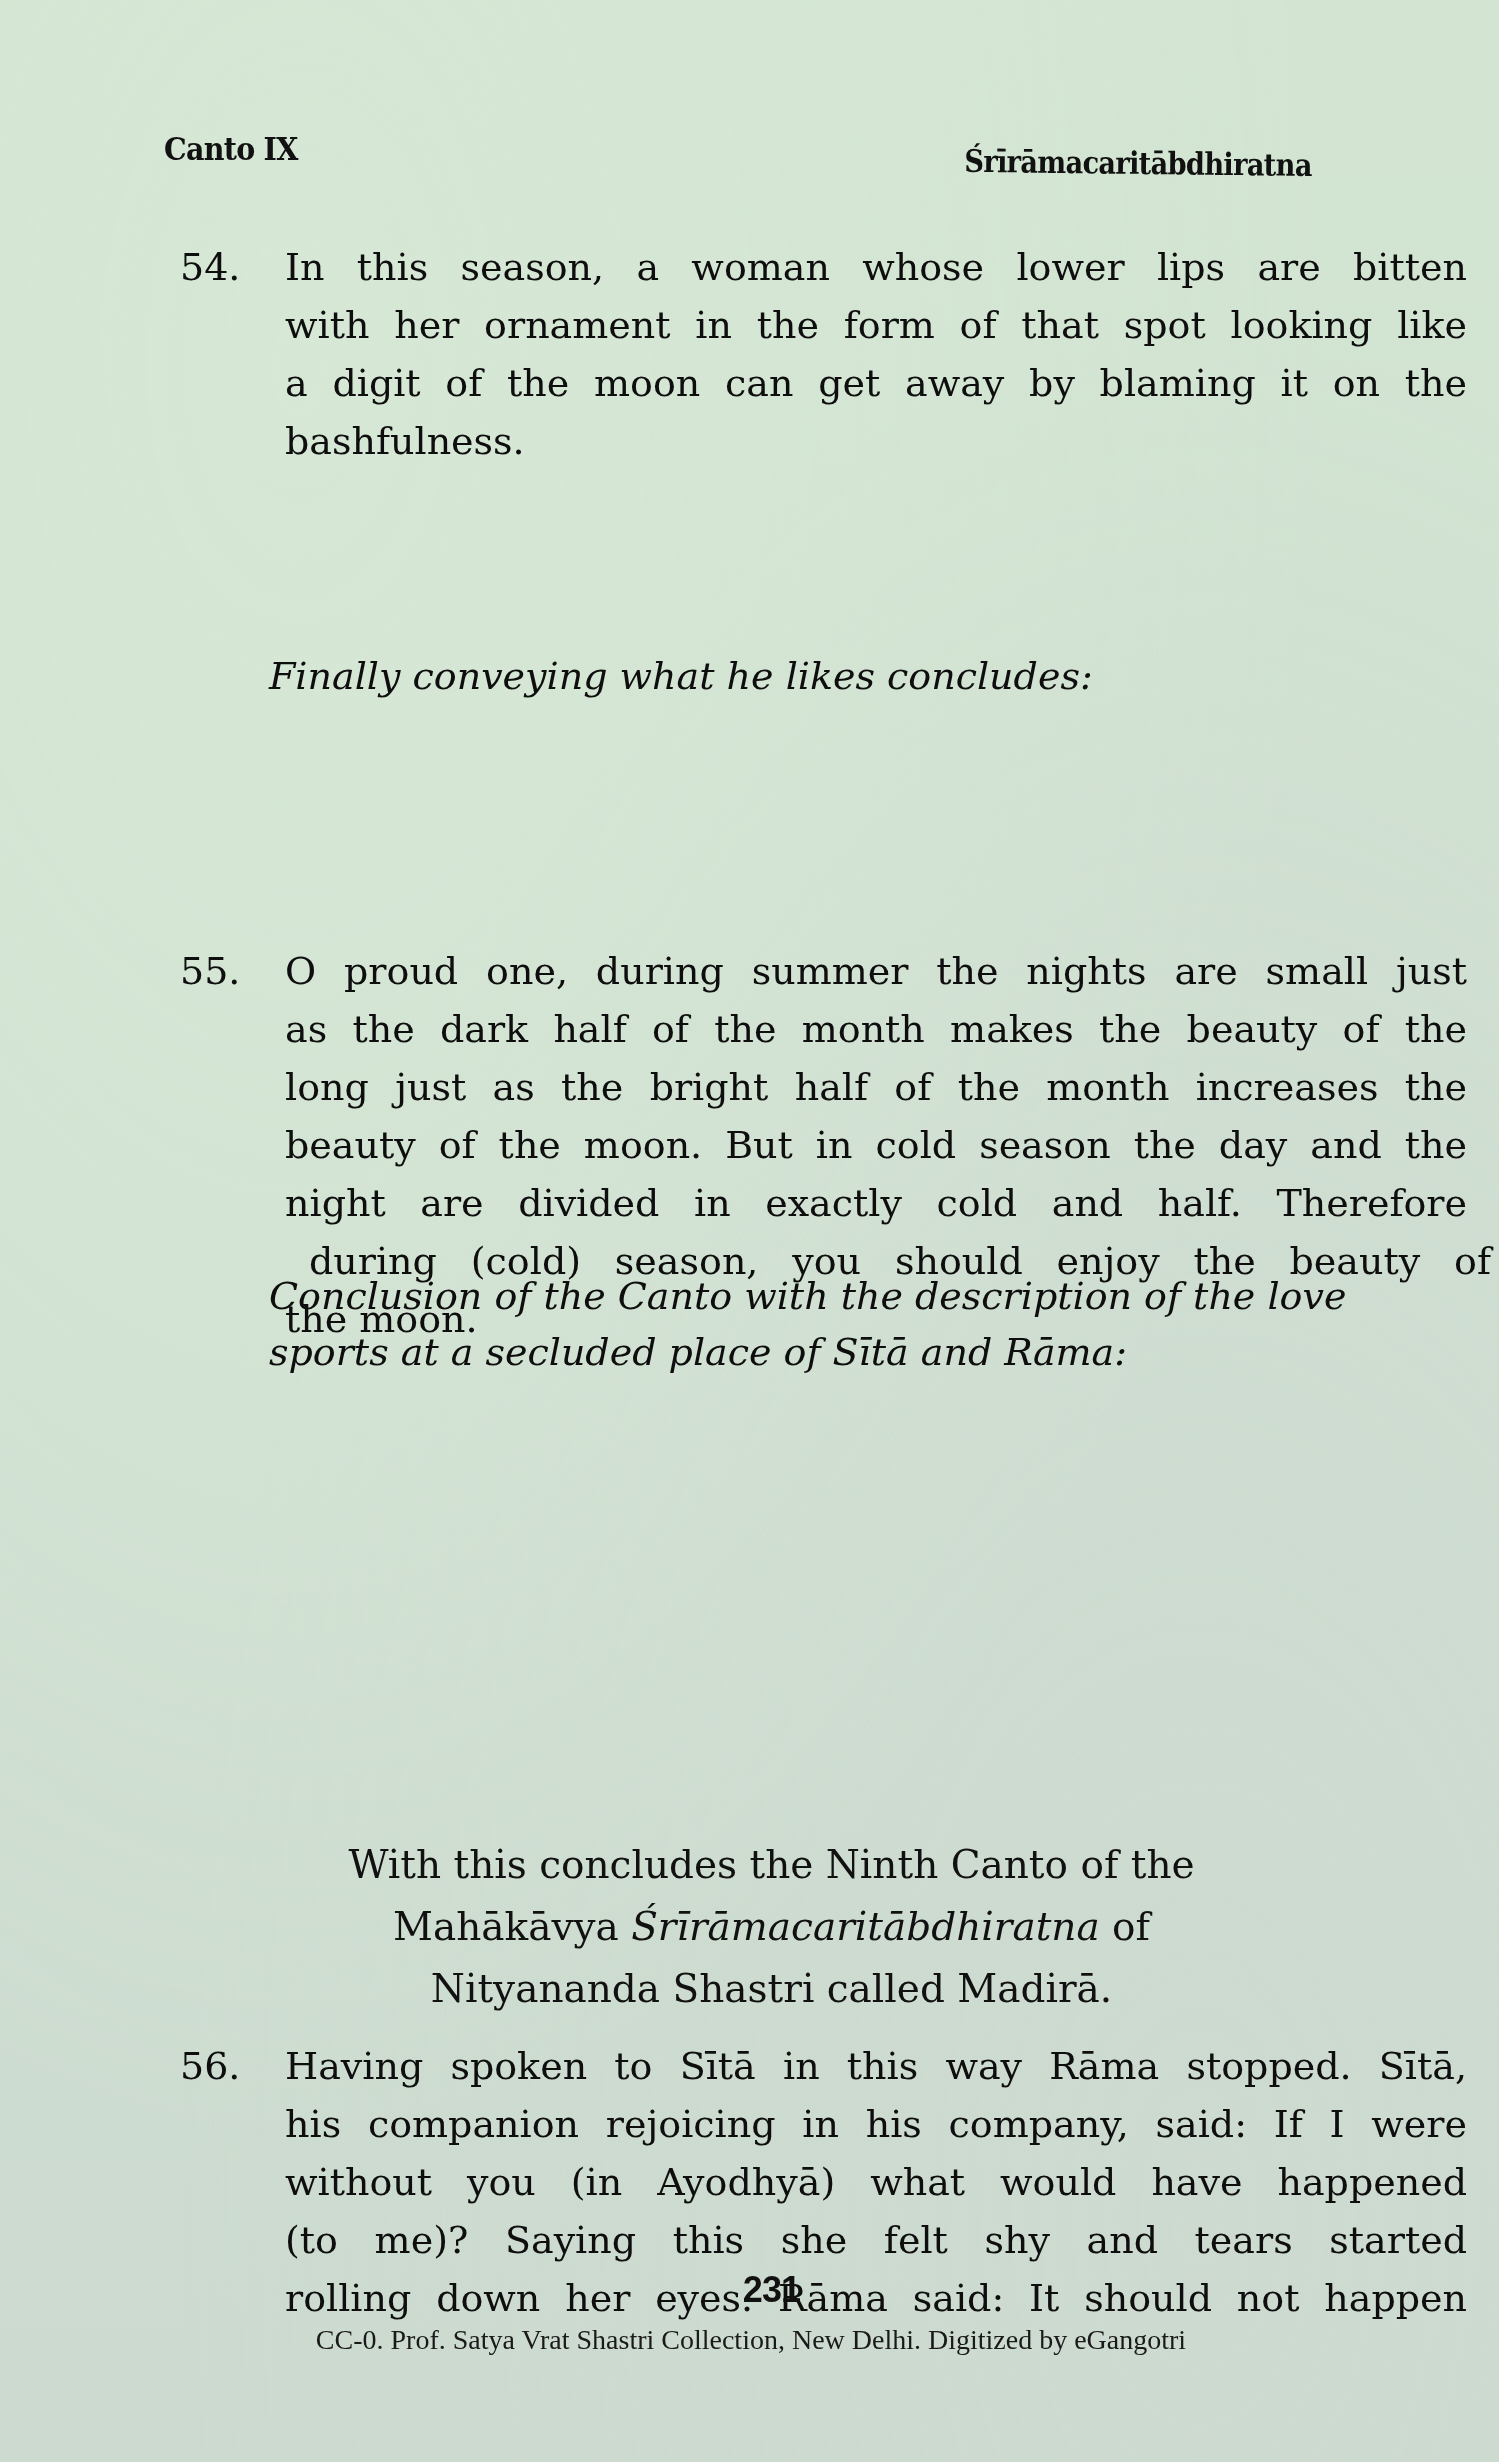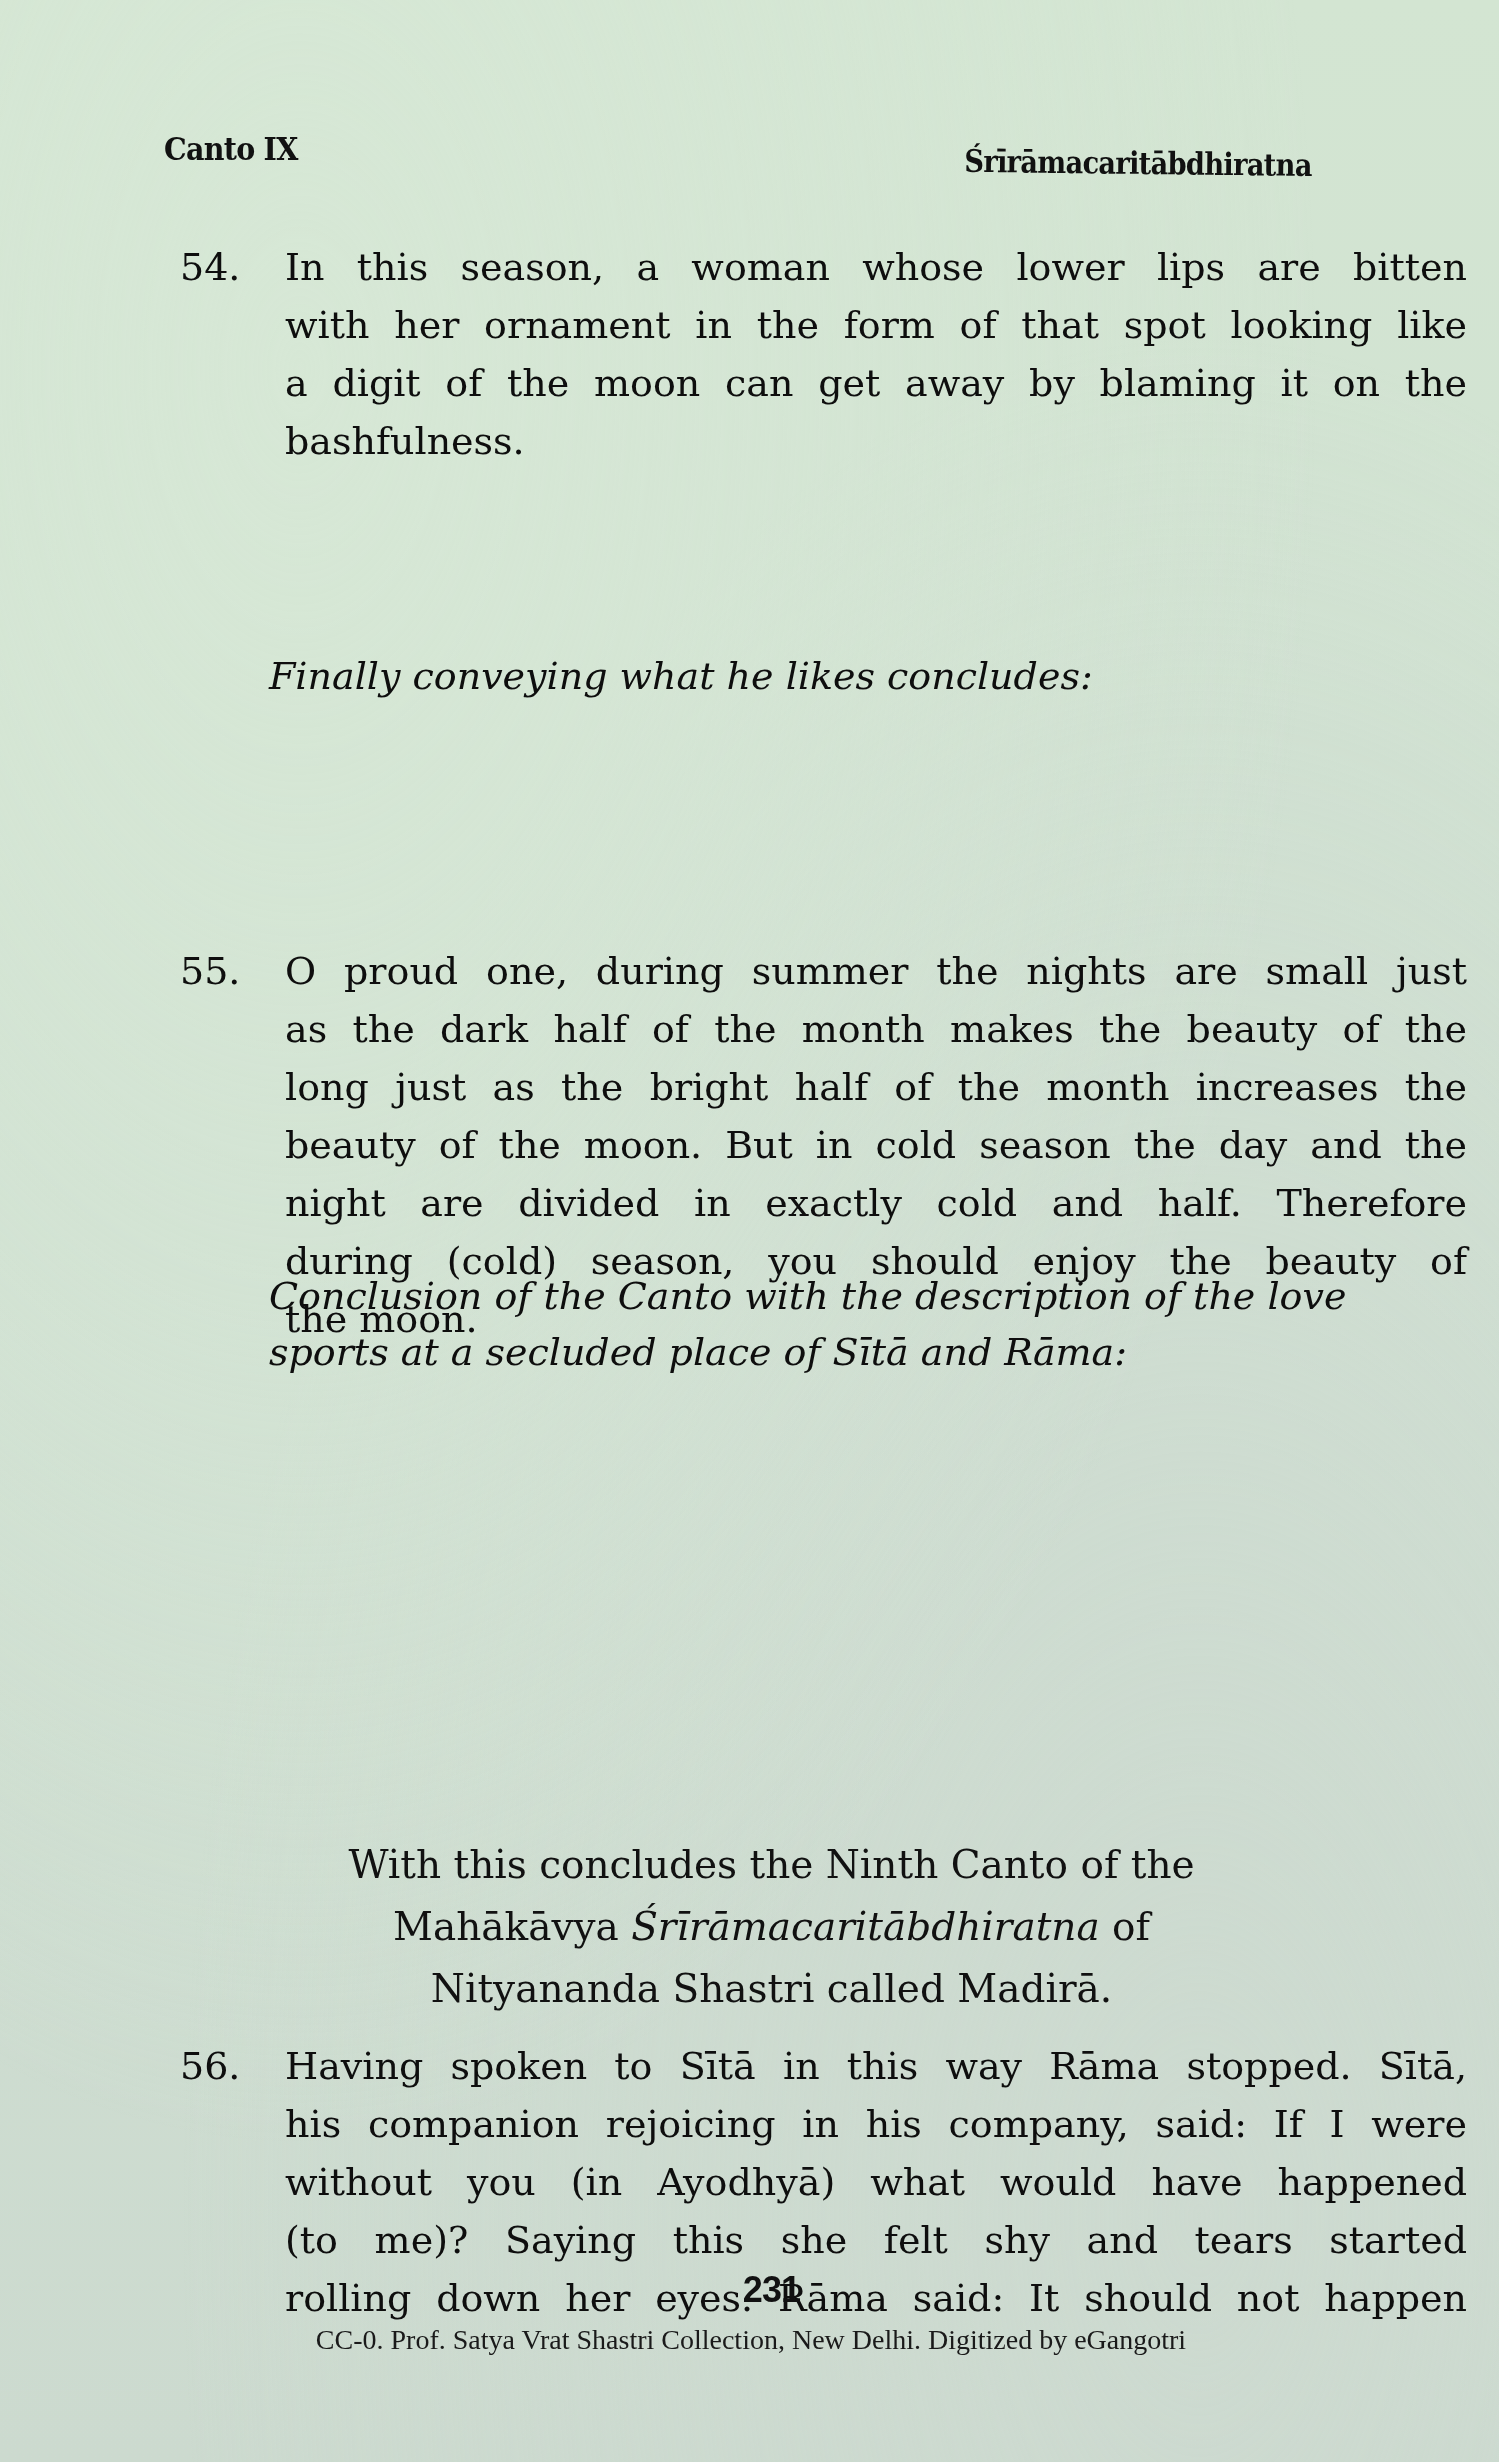--- a/index.html
+++ b/index.html
@@ -152,21 +152,21 @@
     <span class="line" style="display: block;">Finally conveying what he likes concludes:</span>
   </div>
 
   <div class="body-text verse s55" style="top:710px;">
     <span class="num">55.</span>
     <span class="line" style="width: 1182px; display: block;">O proud one, during summer the nights are small just</span>
     <span class="line" style="width: 1182px; display: block;">as the dark half of the month makes the beauty of the</span>
     <span class="line" style="width: 1182px; display: block;">long just as the bright half of the month increases the</span>
     <span class="line" style="width: 1182px; display: block;">beauty of the moon. But in cold season the day and the</span>
     <span class="line" style="width: 1182px; display: block;">night are divided in exactly cold and half. Therefore</span>
-    <span class="line" style="width: 1182px; display: block;">during (cold) season, you should enjoy the beauty of</span>
+    <span class="line" style="width: 1182px; display: block; margin-left: 24px;">during (cold) season, you should enjoy the beauty of</span>
     <span class="line last">the moon.</span>
   </div>
 
   <div class="body-text heading h56">
     <span class="line" style="display: block;">Conclusion of the Canto with the description of the love</span>
     <span class="line" style="display: block;">sports at a secluded place of Sītā and Rāma:</span>
   </div>
 
   <div class="body-text verse s56">
     <span class="num">56.</span>

